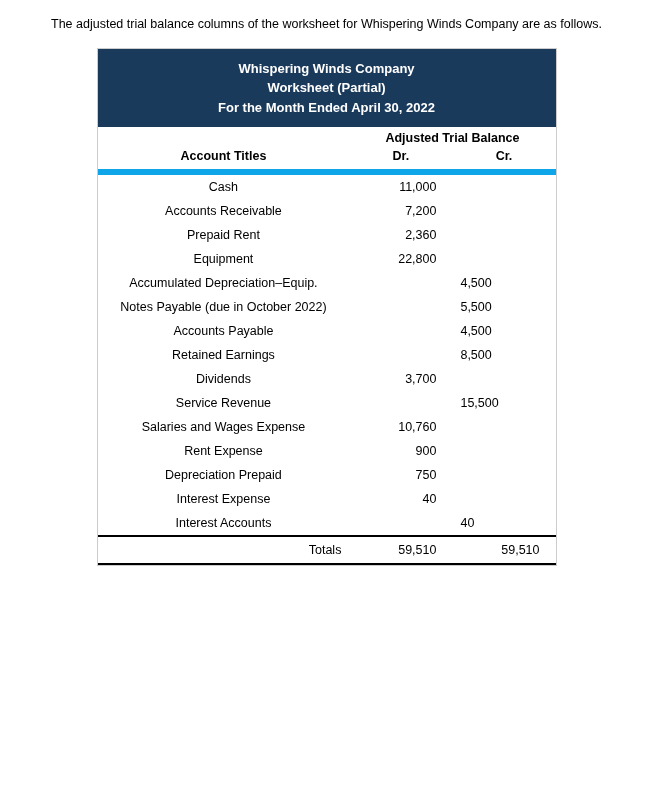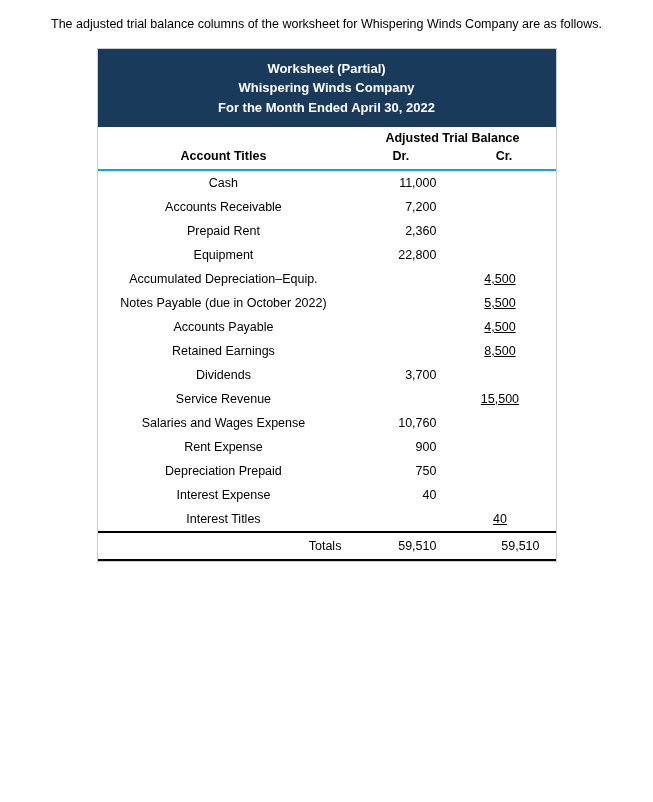--- a/index.html
+++ b/index.html
@@ -38,44 +38,43 @@
     }
     table {
       width: 100%;
       border-collapse: collapse;
     }
     .col-header-row td {
       text-align: center;
       font-weight: bold;
       font-size: 12.5px;
       padding: 4px 4px 6px 4px;
-      border-bottom: 2px solid #0ea5e9;
+      border-bottom: 6px solid #0ea5e9;
     }
     .col-header-row td:first-child {
       text-align: center;
     }
     .data-row td {
       padding: 5px 8px;
       font-size: 12.5px;
       border-bottom: none;
     }
     .data-row td.account-name {
       text-align: center;
       width: 55%;
     }
     .data-row td.dr-col {
       text-align: right;
       width: 22.5%;
       padding-right: 16px;
     }
     .data-row td.cr-col {
-      text-align: center;
+      text-align: left;
       width: 22.5%;
       padding-right: 16px;
-      text-decoration: underline;
     }
     .totals-row td {
       padding: 6px 8px;
       font-size: 12.5px;
       border-top: 2px solid #000;
       border-bottom: 2px solid #000;
     }
     .totals-row td.account-name {
       text-align: right;
     }
@@ -92,22 +91,22 @@
       border-bottom: none;
     }
   </style>
 </head>
 <body>
 
 <p class="intro-text">The adjusted trial balance columns of the worksheet for Whispering Winds Company are as follows.</p>
 
 <div class="table-wrapper">
   <div class="table-header">
+    <div>Whispering Winds Company</div>
     <div>Worksheet (Partial)</div>
-    <div>Whispering Winds Company</div>
     <div>For the Month Ended April 30, 2022</div>
   </div>
 
   <table>
     <thead>
       <tr>
         <td></td>
         <td colspan="2" class="adjusted-header-cell">Adjusted Trial Balance</td>
       </tr>
       <tr class="col-header-row">
@@ -181,21 +180,21 @@
           <td class="account-name">Depreciation Prepaid</td>
           <td class="dr-col">750</td>
           <td class="cr-col"></td>
         </tr>
         <tr class="data-row">
           <td class="account-name">Interest Expense</td>
           <td class="dr-col">40</td>
           <td class="cr-col"></td>
         </tr>
         <tr class="data-row">
-          <td class="account-name">Interest Titles</td>
+          <td class="account-name">Interest Accounts</td>
           <td class="dr-col"></td>
           <td class="cr-col">40</td>
         </tr>
       </tbody>
     <tfoot>
       <tr class="totals-row">
         <td class="account-name">Totals</td>
         <td class="dr-col">59,510</td>
         <td class="cr-col">59,510</td>
       </tr>

